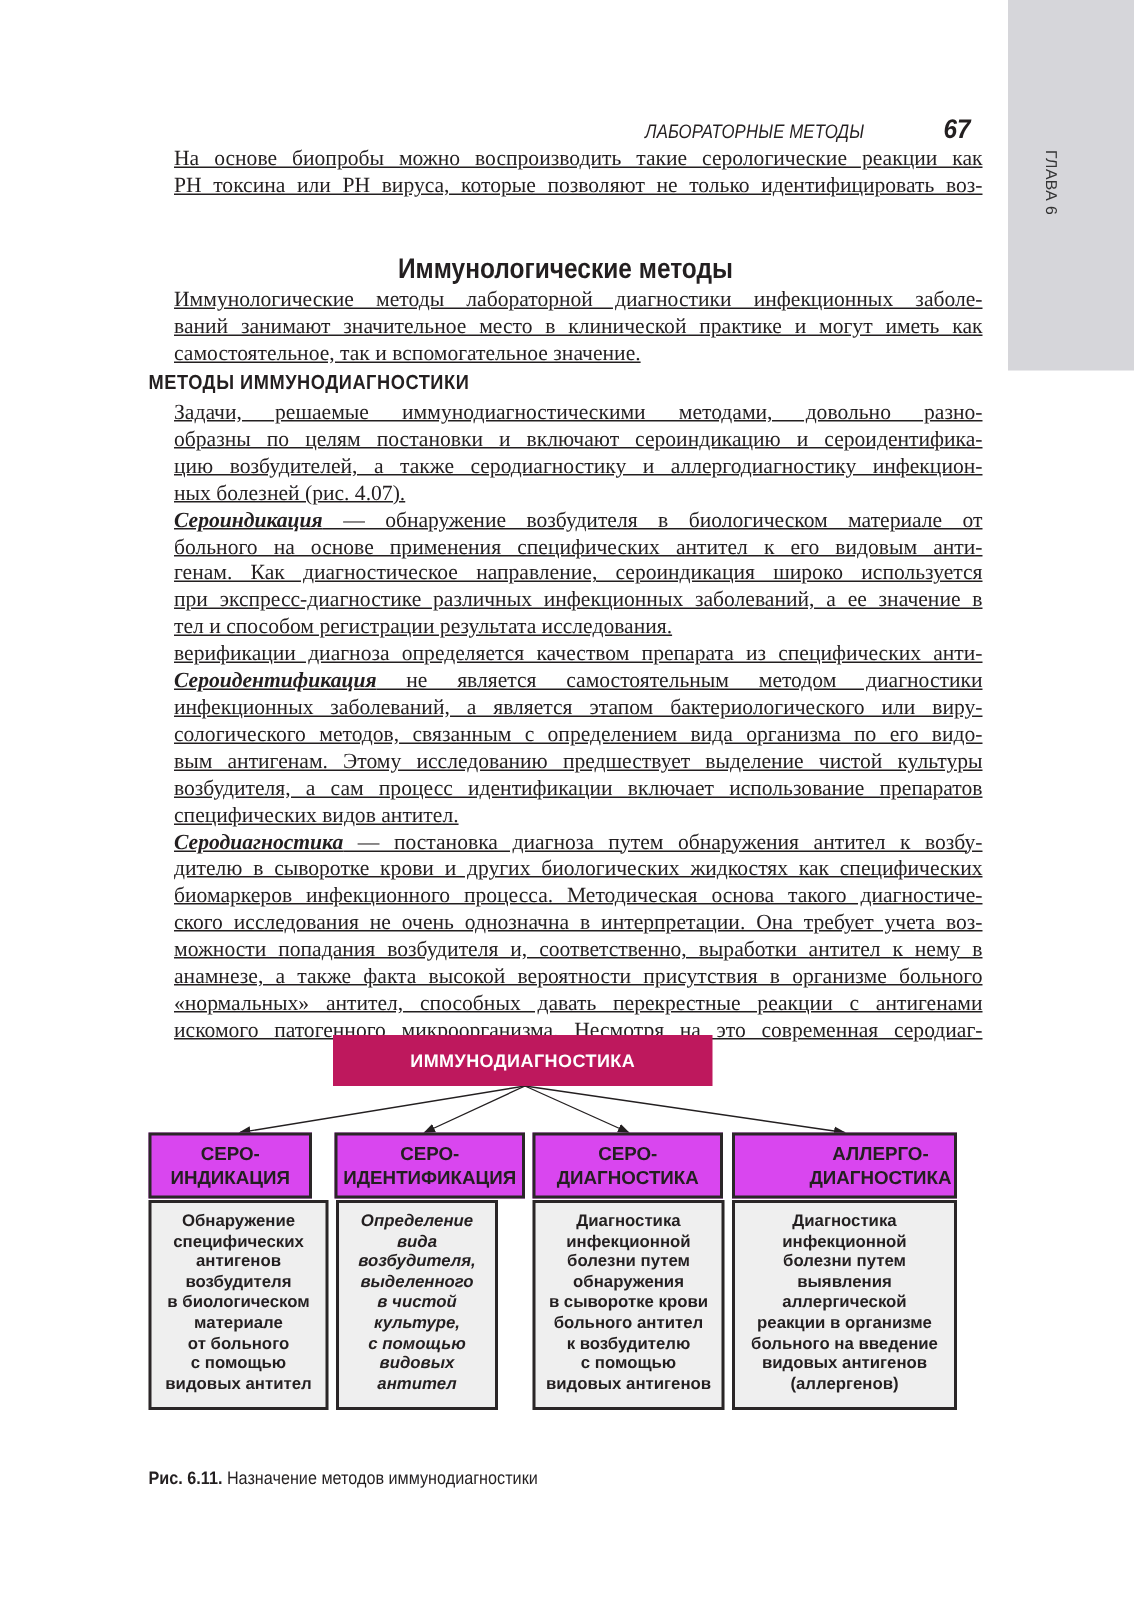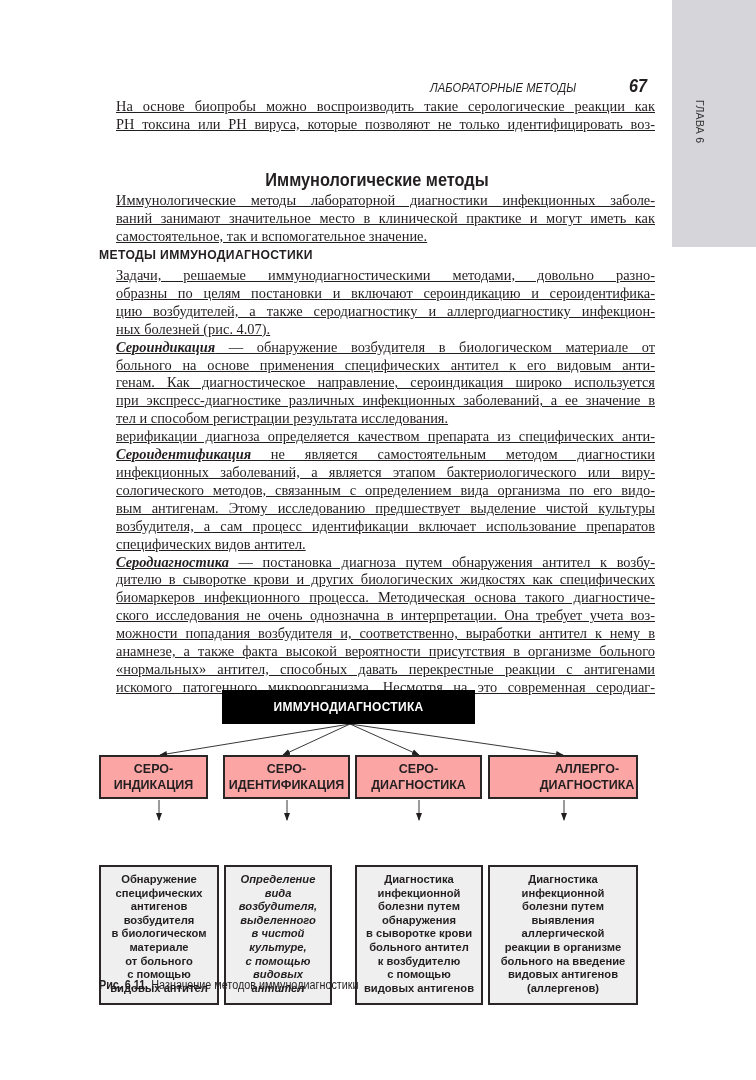--- a/index.html
+++ b/index.html
@@ -38,33 +38,33 @@
     font-family: "Liberation Sans", sans-serif; font-weight: bold; font-size: 13.5px;
     letter-spacing: 0.4px; transform: scaleX(0.9); transform-origin: left;
   }
   .term { font-weight: bold; font-style: italic; }
 
   
   .diagram { position: absolute; left: 0; top: 0; width: 756px; height: 1080px; pointer-events: none; }
   .diagram * { pointer-events: auto; }
   .root-box {
     position: absolute; left: 222px; top: 690px; width: 253px; height: 34px;
-    background: #000000; color: #ffffff;
+    background: #be185d; color: #ffffff;
     font-family: "Liberation Sans", sans-serif; font-weight: bold; font-size: 12px;
     display: flex; align-items: center; justify-content: center; letter-spacing: 0.3px; text-align: right;
   }
   .cat-box {
     position: absolute; top: 755px; height: 44px;
-    background: #fca5a5; border: 2px solid #2a2627; box-sizing: border-box;
+    background: #d946ef; border: 2px solid #2a2627; box-sizing: border-box;
     font-family: "Liberation Sans", sans-serif; font-weight: bold; font-size: 12.5px;
     display: flex; flex-direction: column; align-items: center; justify-content: center;
     line-height: 16px; color: #231f20;
   }
   .desc-box {
-    position: absolute; top: 865px; height: 140px;
+    position: absolute; top: 800px; height: 140px;
     background: #efefef; border: 2px solid #2a2627; box-sizing: border-box;
     font-family: "Liberation Sans", sans-serif; font-weight: bold; font-size: 11.2px;
     display: flex; flex-direction: column; justify-content: flex-start;
     line-height: 13.6px; padding-top: 6px; color: #231f20; text-align: center;
   }
   .caption {
     position: absolute; left: 99px; top: 978px; font-family: "Liberation Sans", sans-serif;
     font-size: 12px; transform: scaleX(0.9); transform-origin: left; white-space: nowrap;
   }
   .caption .fig-num { font-weight: bold; }

